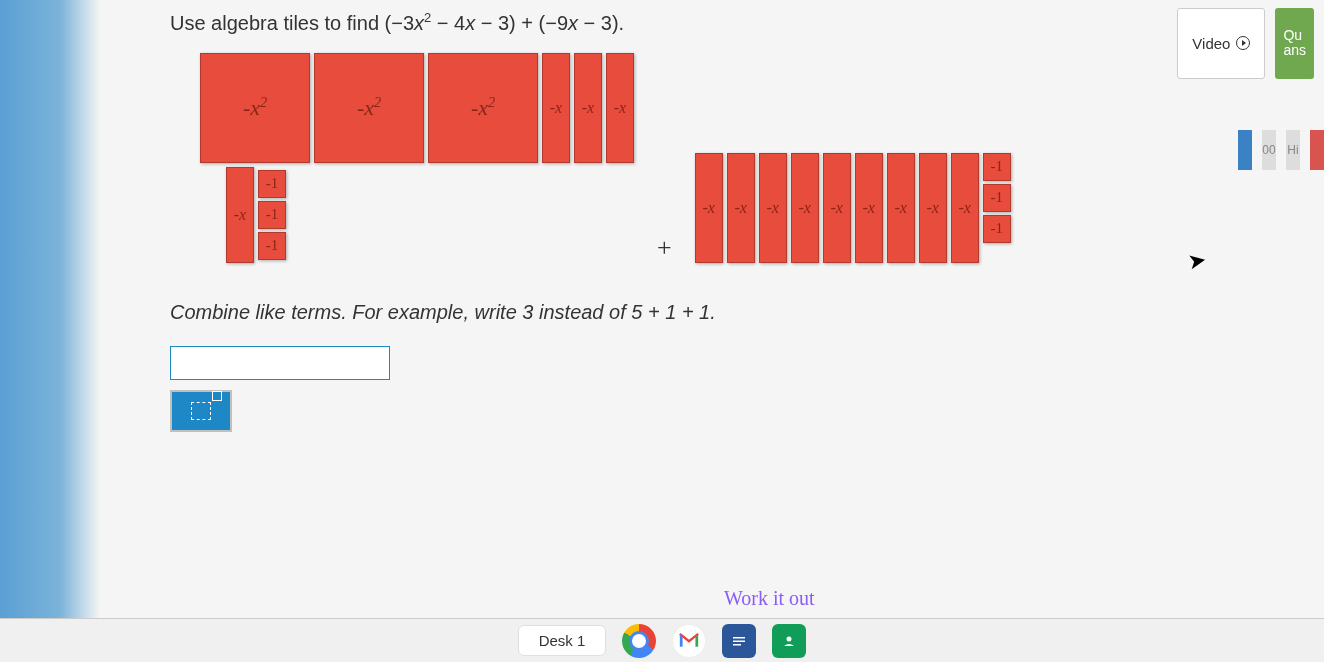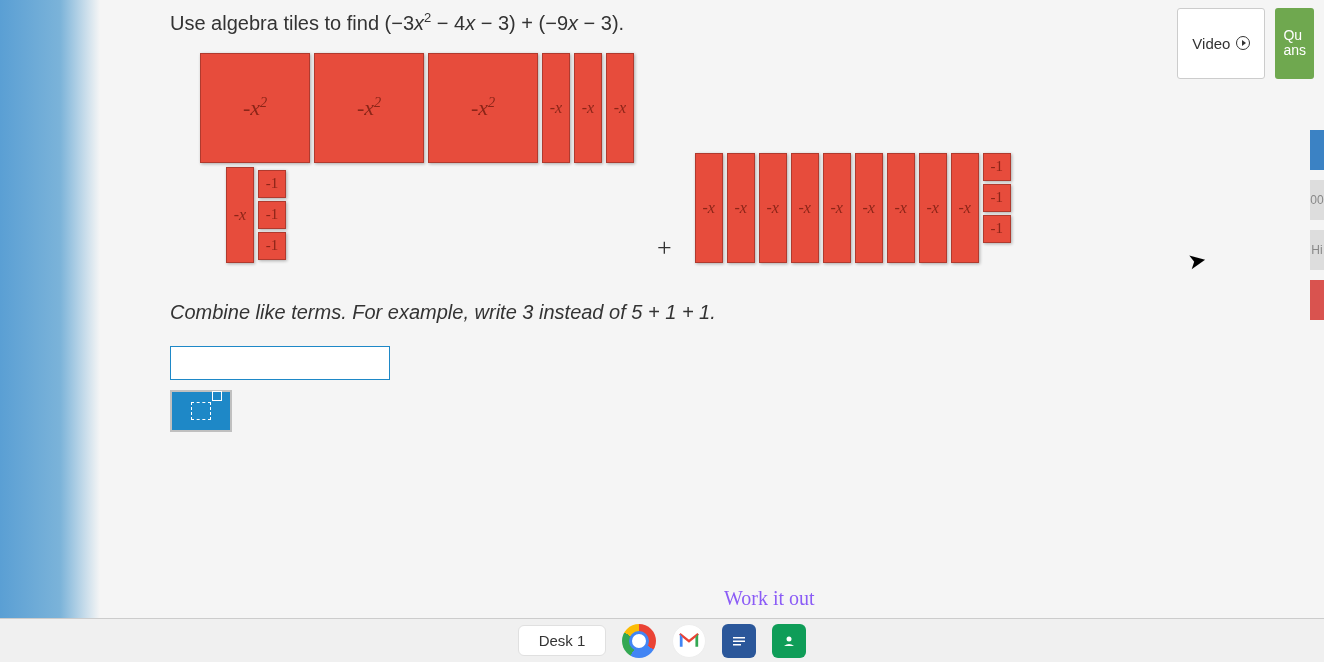--- a/index.html
+++ b/index.html
@@ -198,21 +198,21 @@
   }
   .chrome { background: conic-gradient(#ea4335 0 120deg,#4285f4 120deg 210deg,#34a853 210deg 300deg,#fbbc05 300deg 360deg); position:relative;}
   .chrome::after{content:"";position:absolute;width:14px;height:14px;background:#fff;border-radius:50%;border:3px solid #4285f4;}
   .gmail { background:#fff; border:1px solid #eee;}
   .gmail-svg { width:22px; }
   .word { background:#2b579a; border-radius:6px; font-size:14px;}
   .classroom { background:#0f9d58; border-radius:6px;}
   .right-stubs {
     position:absolute;
     right:0; top:130px;
-    display:flex; flex-direction:column; gap:10px;
+    display:flex; flex-direction:row; gap:10px;
   }
   .stub { height:40px; width:14px; background:#3b82c4; }
   .stub.gray { background:#ddd; color:#888; font-size:12px; display:flex;align-items:center;justify-content:center;}
   .stub.red { background:#d9534f; }
   .cursor {
     position:absolute;
     left: 1188px;
     top: 248px;
     font-size: 22px;
     color:#000;

